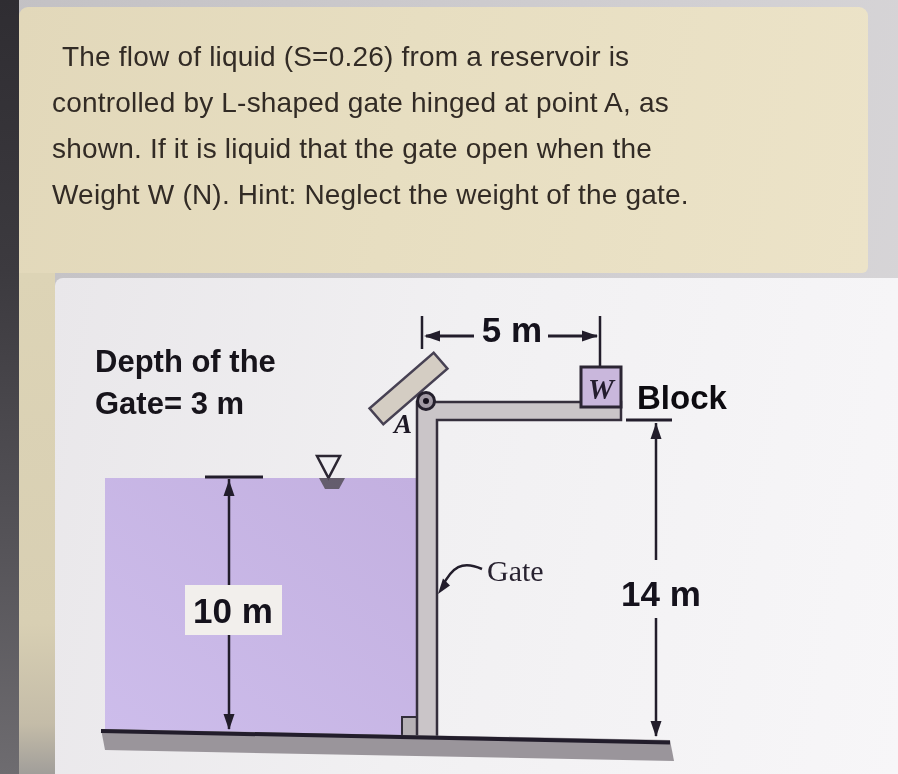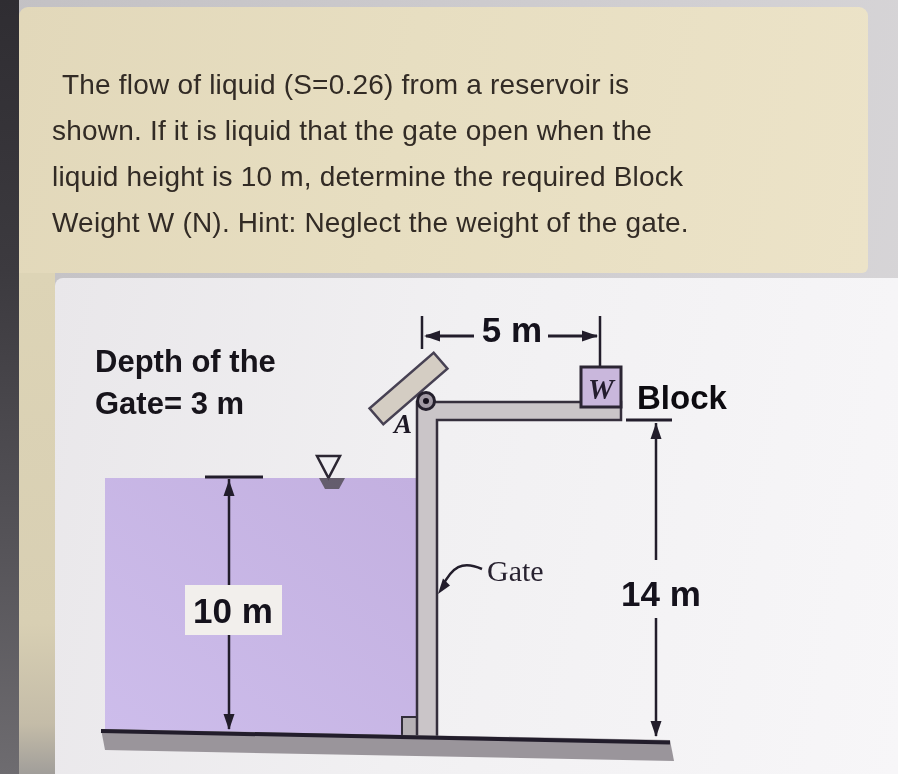--- a/index.html
+++ b/index.html
@@ -21,21 +21,21 @@
   .problem-card {
     position: absolute; left: 19px; top: 7px; width: 849px; height: 266px;
     background: linear-gradient(100deg, #e2d8ba 0%, var(--card-bg) 45%, #ece3c8 100%);
     border-radius: 9px 9px 6px 0;
   }
   .problem-text {
     position: absolute; left: 33px; top: 27px; width: 790px;
     font-size: 28px; line-height: 46px; font-weight: 400;
     color: #322b25; letter-spacing: 0.2px;
   }
-  .problem-text .pline:first-child { text-indent: 10px; margin-top: 28px; }
+  .problem-text .pline:first-child { text-indent: 10px; }
 
   
   .side-strip {
     position: absolute; left: 19px; top: 273px; width: 36px; height: 501px;
     background: linear-gradient(180deg, #ddd4b6 0%, #d8cfb3 70%, #c4bca8 90%, #a19e9a 100%);
   }
 
   
   .diagram-panel {
     position: absolute; left: 55px; top: 278px; width: 843px; height: 496px;
@@ -58,22 +58,22 @@
 </head>
 <body>
 
 <div class="page">
 
   <div class="edge-strip"></div>
 
   <div class="problem-card">
     <div class="problem-text">
       <div class="pline">The flow of liquid (S=0.26) from a reservoir is</div>
+      <div class="pline">controlled by L-shaped gate hinged at point A, as</div>
       <div class="pline">shown. If it is liquid that the gate open when the</div>
-      <div class="pline">liquid height is 10 m, determine the required Block</div>
       <div class="pline">Weight W (N). Hint: Neglect the weight of the gate.</div>
     </div>
   </div>
 
   <div class="side-strip"></div>
   <div class="diagram-panel"></div>
 
   <svg class="fig" viewBox="0 0 898 774">
     <defs>
       <linearGradient id="liqGrad" x1="0" y1="1" x2="1" y2="0">

